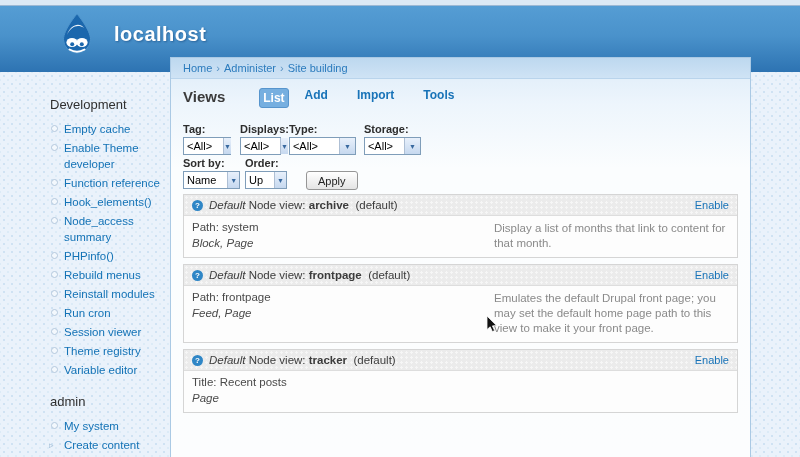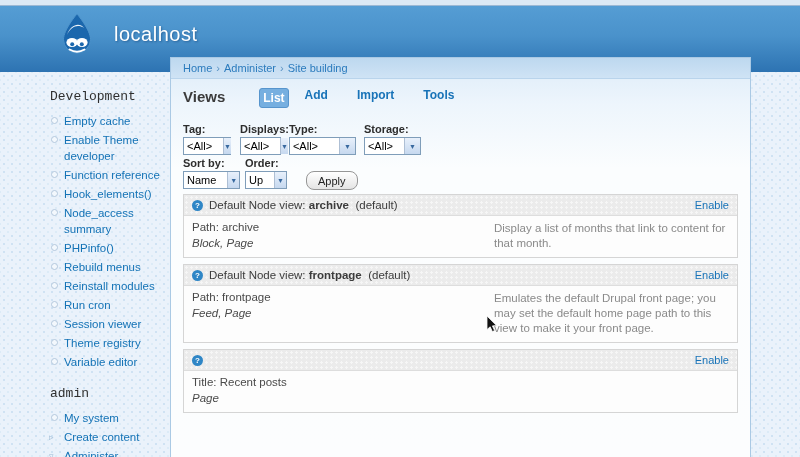--- a/index.html
+++ b/index.html
@@ -12,26 +12,26 @@
     background-position:0 0,4px 4px;
     position:relative;
   }
   
   .top-stripe{position:absolute;left:0;top:0;width:800px;height:5px;
     background:#dce9f5;border-bottom:1px solid #9cb8d4;}
   .header{position:absolute;left:0;top:6px;width:800px;height:66px;
     background:linear-gradient(180deg,#559dd4 0%,#4a92cb 45%,#2d73b2 100%);}
   .logo{position:absolute;left:54px;top:6px;width:46px;height:46px;}
   .site-name{position:absolute;left:114px;top:17px;color:#ffffff;
-    font-size:20px;font-weight:normal;letter-spacing:.5px;
+    font-size:20px;font-weight:bold;letter-spacing:.5px;
     text-shadow:1px 1px 2px rgba(10,50,100,.45);}
   
   .sidebar{position:absolute;left:0;top:72px;width:170px;padding:13px 0 0 50px;
     box-sizing:border-box;}
-  .sb-title{font-size:13px;color:#2f2f2f;margin:4px 0 9px 0;font-family:Liberation Mono, monospace;}
+  .sb-title{font-size:13px;color:#2f2f2f;margin:12px 0 9px 0;}
   .sb-title.admin{margin-top:16px;}
   .sb-item{position:relative;padding-left:14px;width:106px;
     font-size:11.5px;line-height:16px;color:#1473b6;margin-bottom:3px;cursor:pointer;}
   .sb-item .bullet-circle{position:absolute;left:1px;top:4px;width:5px;height:5px;
     border:1px solid #b4c8dd;border-radius:50%;background:#f3f8fd;}
   .sb-item .bullet-tri{position:absolute;left:-1px;top:0;font-size:9px;color:#9cb9d4;}
   
   .panel{position:absolute;left:170px;top:57px;width:581px;height:400px;
     box-sizing:border-box;border:1px solid #aac9e4;border-bottom:none;
     background:linear-gradient(180deg,#dcebf8 0px,#edf5fc 45px,#fbfdfe 110px,#fcfdfe 100%);}
@@ -52,35 +52,35 @@
   .fgroup{margin-right:9px;}
   .flabel{font-size:11px;font-weight:bold;color:#2d2d2d;margin-bottom:2px;}
   .fselect{height:18px;box-sizing:border-box;border:1px solid #7f9db9;background:#fff;
     display:flex;align-items:center;font-size:11px;color:#000;cursor:pointer;gap:8px;}
   .fselect .val{flex:1;padding:0 3px;white-space:nowrap;}
   .fselect .arrow{width:15px;align-self:stretch;border-left:1px solid #aebfd4;
     background:linear-gradient(180deg,#e8f0fb 0%,#c6d8ef 100%);
     display:flex;align-items:center;justify-content:center;
     font-size:7px;color:#38699f;}
   .apply-btn{margin-top:14px;margin-left:10px;height:19px;padding:0 11px;
-    font-size:11px;color:#222;border:1px solid #969696;border-radius:8px;
+    font-size:11px;color:#222;border:1px solid #969696;border-radius:3px;
     background:linear-gradient(180deg,#ffffff 0%,#e4e4e4 100%);cursor:pointer;
     font-family:"Liberation Sans",sans-serif;}
   
   .views-list{padding:4px 12px 0 12px;}
   .view-row{border:1px solid #d5d5d5;margin-bottom:6px;background:#fdfdfd;}
   .row-header{height:20px;display:flex;align-items:center;padding:0 8px;
     background-color:#ebebeb;
     background-image:radial-gradient(circle,#f6f6f6 1px,rgba(0,0,0,0) 1.2px);
     background-size:5px 5px;border-bottom:1px solid #ddd;}
   .help-icon{width:11px;height:11px;border-radius:50%;background:#2f86c6;color:#fff;
     font-size:8px;font-weight:bold;line-height:11px;text-align:center;
     margin-right:6px;flex:none;cursor:pointer;}
   .row-head-text{font-size:11.5px;color:#3c3c3c;white-space:nowrap;}
-  .row-head-text .default-prefix{margin-top:40px;}
+  .row-head-text .default-prefix{font-style:italic;margin-top:40px;}
   .row-head-text .view-name{font-weight:bold;margin-top:16px;}
   .enable-link{margin-left:auto;font-size:11px;color:#1873b8;cursor:pointer;}
   .row-body{display:flex;padding:4px 8px 6px 8px;}
   .col-left{width:302px;flex:none;font-size:11.5px;color:#4a4a4a;line-height:15.5px;}
   .col-left .displays{font-style:italic;}
   .col-right{flex:1;font-size:11.5px;color:#8a8a8a;line-height:15px;padding-top:1px;}
   
   .cursor{position:absolute;left:486px;top:316px;pointer-events:none;}
 </style>
 </head>
@@ -193,21 +193,21 @@
   <div class="views-list">
 
     <div class="view-row">
       <div class="row-header">
         <span class="help-icon">?</span>
         <span class="row-head-text"><span class="default-prefix">Default</span> <span>Node view:</span> <span class="view-name">archive</span>&nbsp; <span>(default)</span></span>
         <span class="enable-link">Enable</span>
       </div>
       <div class="row-body">
         <div class="col-left">
-          <div>Path: archive</div>
+          <div>Path: system</div>
           <div class="displays">Block, Page</div>
         </div>
         <div class="col-right">Display a list of months that link to content for that month.</div>
       </div>
     </div>
 
     <div class="view-row">
       <div class="row-header">
         <span class="help-icon">?</span>
         <span class="row-head-text"><span class="default-prefix">Default</span> <span>Node view:</span> <span class="view-name">frontpage</span>&nbsp; <span>(default)</span></span>
@@ -218,20 +218,21 @@
           <div>Path: frontpage</div>
           <div class="displays">Feed, Page</div>
         </div>
         <div class="col-right">Emulates the default Drupal front page; you may set the default home page path to this view to make it your front page.</div>
       </div>
     </div>
 
     <div class="view-row">
       <div class="row-header">
         <span class="help-icon">?</span>
+        <span class="row-head-text"><span class="default-prefix">Default</span> <span>Node view:</span> <span class="view-name">tracker</span>&nbsp; <span>(default)</span></span>
         <span class="enable-link">Enable</span>
       </div>
       <div class="row-body">
         <div class="col-left">
           <div>Title: Recent posts</div>
           <div class="displays">Page</div>
         </div>
       </div>
     </div>
 

